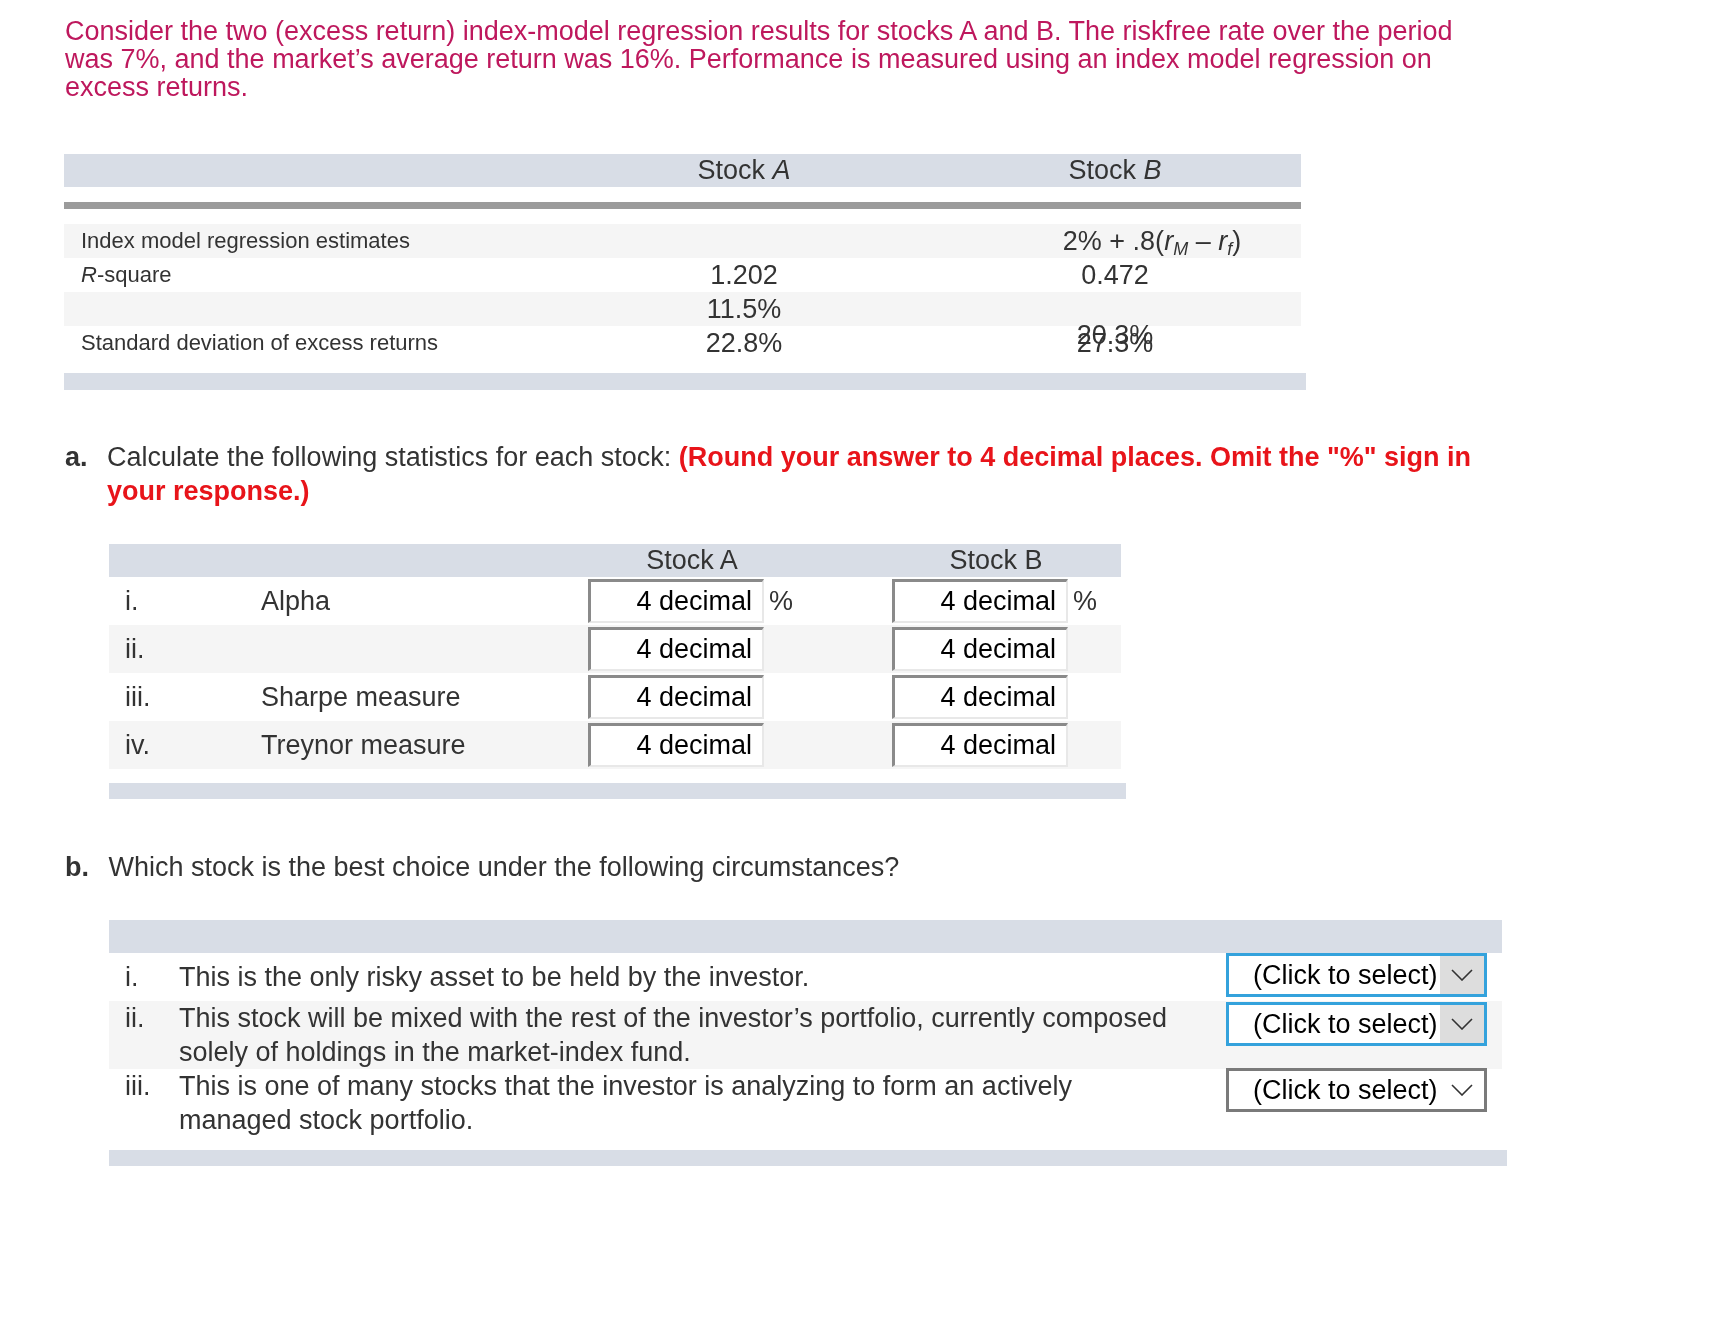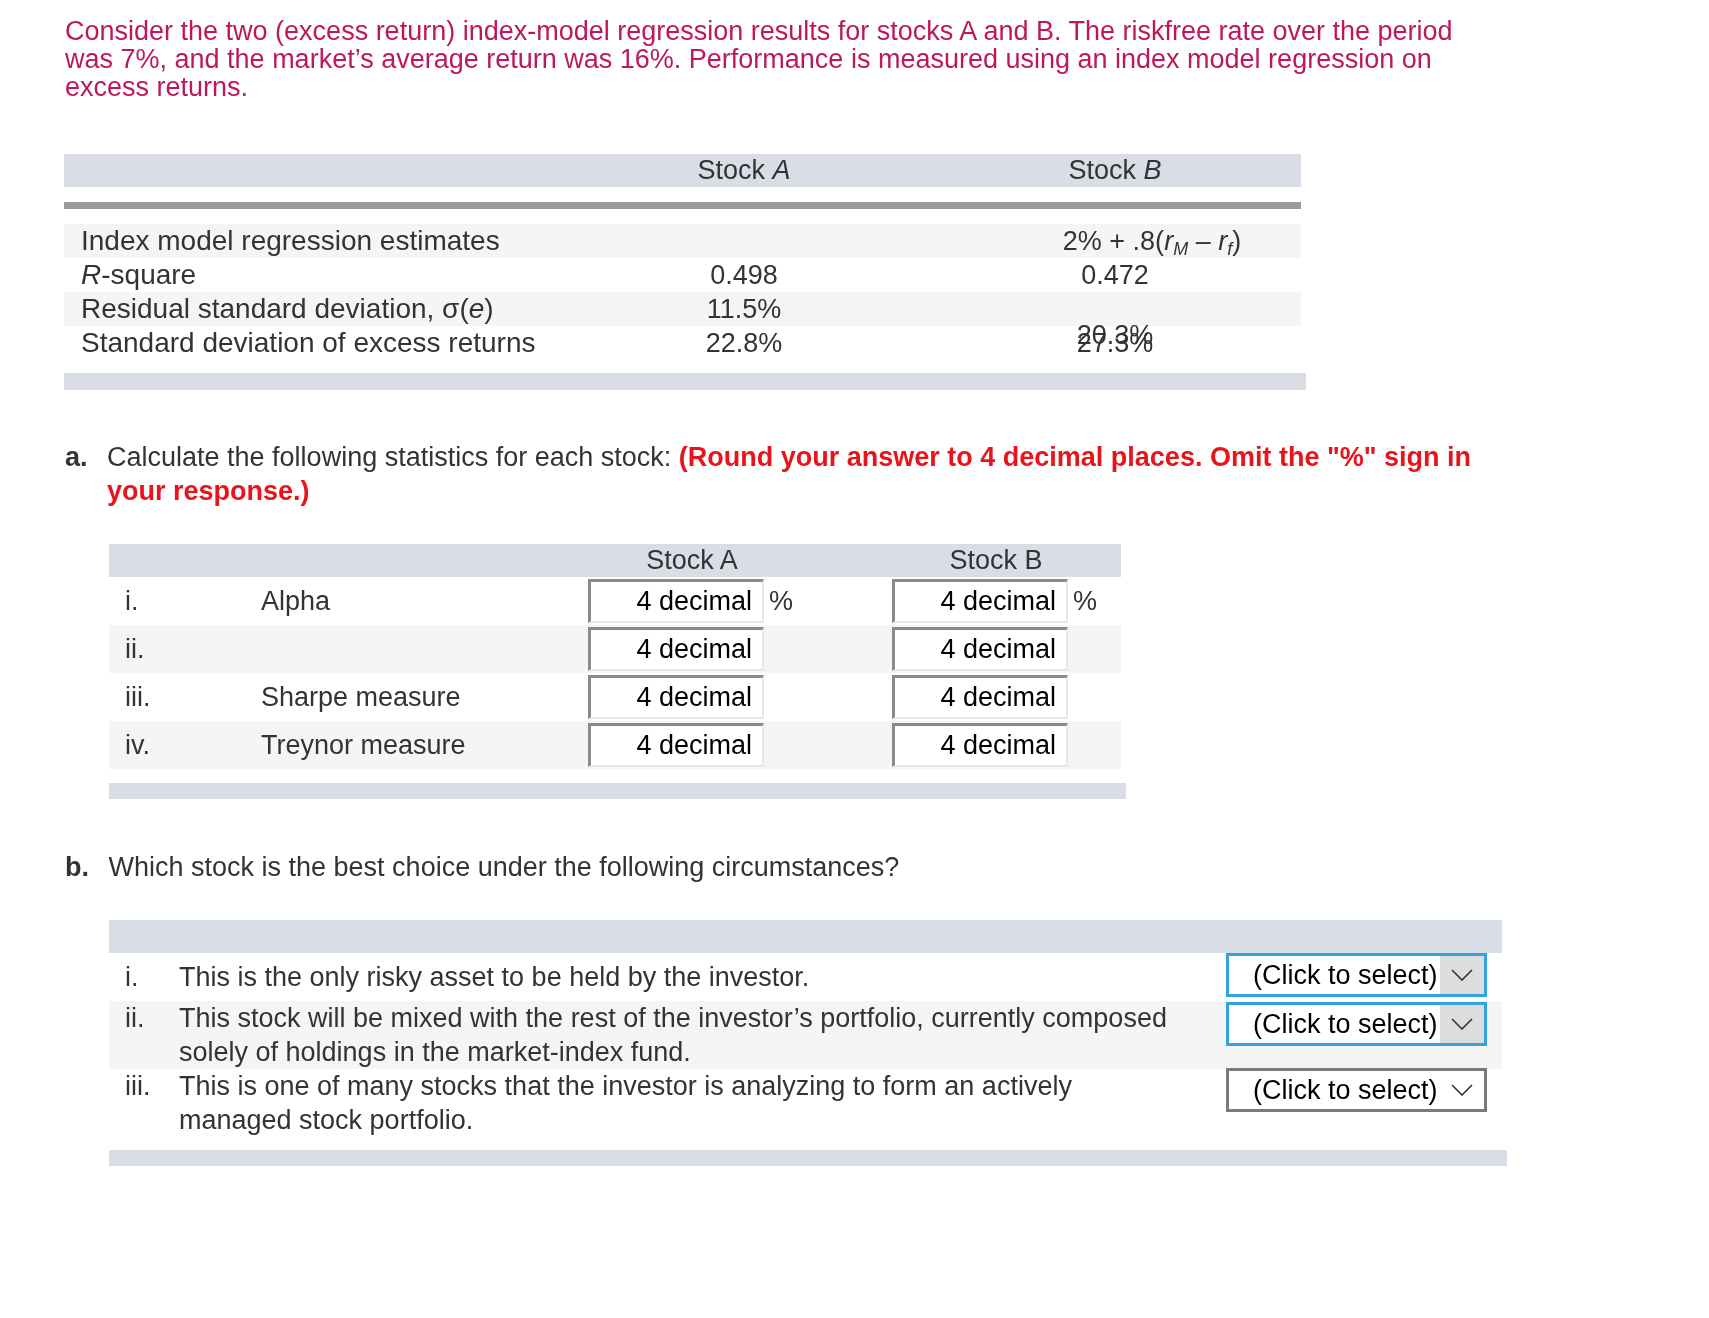--- a/index.html
+++ b/index.html
@@ -7,21 +7,21 @@
          font-family:"Liberation Sans", sans-serif; color:#333333; }
   .abs { position:absolute; }
   .intro { left:65px; top:17px; width:1420px; font-size:27px; line-height:28px; color:#be185d; }
 
   
   .t1-head { left:64px; top:154px; width:1237px; height:33px; background:#d8dde6; }
   .t1-head .col { position:absolute; top:0; height:33px; line-height:33px; font-size:27px; text-align:center; width:300px; }
   .t1-rule { left:64px; top:202px; width:1237px; height:7px; background:#9b9b9b; }
   .t1-row { left:64px; width:1237px; height:34px; }
   .t1-row.shade { background:#f5f5f5; }
-  .t1-row .lbl { position:absolute; left:17px; top:0; line-height:34px; font-size:28px; }
+  .t1-row .lbl { position:absolute; left:17px; top:0; line-height:34px; font-size:22px; }
   .t1-row .v { position:absolute; top:0; width:300px; text-align:center; line-height:34px; font-size:27px; }
   .t1-foot { left:64px; top:373px; width:1242px; height:17px; background:#d8dde6; }
   i.it { font-style:italic; }
   sub { font-size:18px; vertical-align:-5px; line-height:0; }
 
   .qa { left:65px; top:440px; width:1420px; font-size:27px; line-height:34px; }
   .qa .mark { font-weight:bold; position:absolute; left:0; top:0; }
   .qa .body { margin-left:42px; }
   .red { color:#e8141a; font-weight:bold; }
 
@@ -69,25 +69,24 @@
   <div class="col" style="left:901px;"><span>Stock </span><i class="it">B</i></div>
 </div>
 <div class="abs t1-rule"></div>
 
 <div class="abs t1-row shade" style="top:224px;">
   <span class="lbl">Index model regression estimates</span>
   <span class="v" style="left:938px;"><span>2% + .8(</span><i class="it">r</i><sub><i class="it">M</i></sub><span> – </span><i class="it">r</i><sub><i class="it">f</i></sub><span>)</span></span>
 </div>
 <div class="abs t1-row" style="top:258px;">
   <span class="lbl"><i class="it">R</i><span>-square</span></span>
-  <span class="v" style="left:530px;">0.498</span>
+  <span class="v" style="left:530px;">1.202</span>
   <span class="v" style="left:901px;">0.472</span>
 </div>
 <div class="abs t1-row shade" style="top:292px;">
-  <span class="lbl"><span>Residual standard deviation, σ(</span><i class="it">e</i><span>)</span></span>
   <span class="v" style="left:530px;">11.5%</span>
   <span class="v" style="left:901px;margin-top:26px;">20.3%</span>
 </div>
 <div class="abs t1-row" style="top:326px;">
   <span class="lbl">Standard deviation of excess returns</span>
   <span class="v" style="left:530px;">22.8%</span>
   <span class="v" style="left:901px;">27.3%</span>
 </div>
 <div class="abs t1-foot"></div>
 

